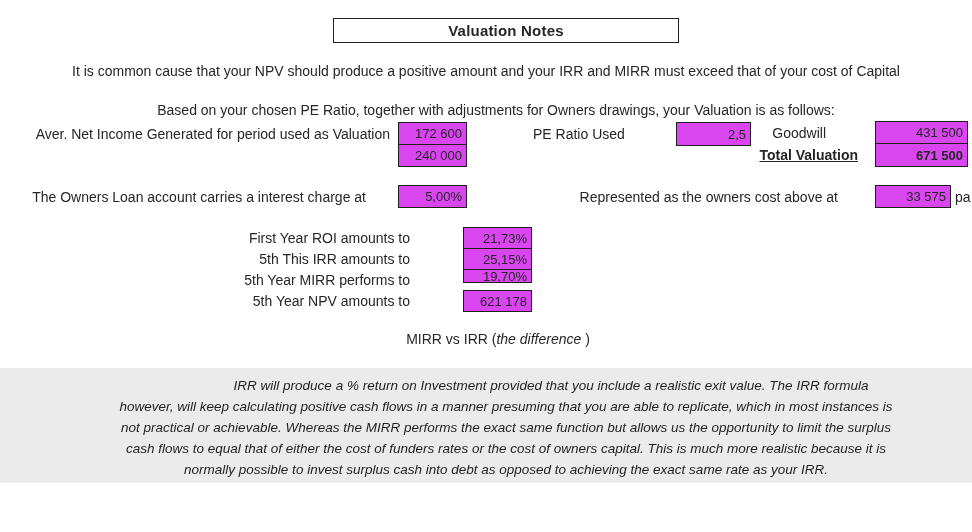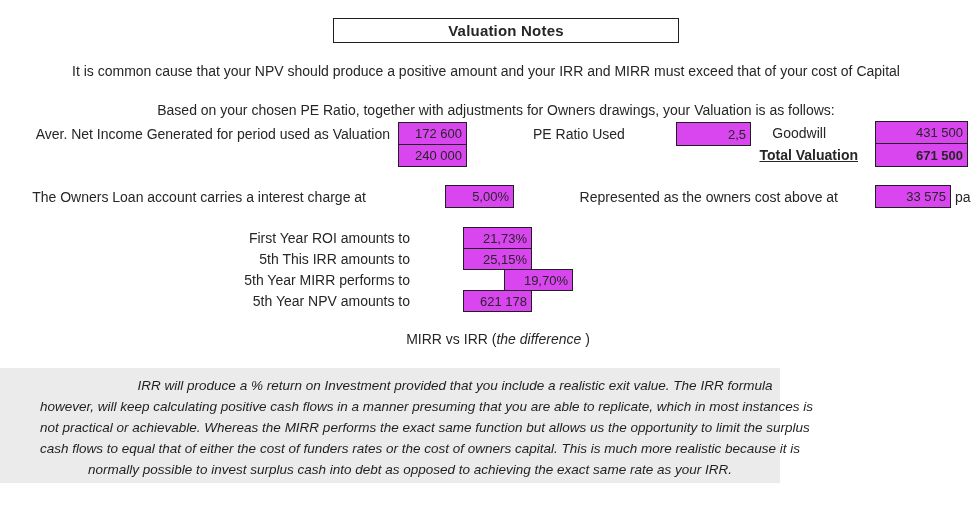--- a/index.html
+++ b/index.html
@@ -29,21 +29,21 @@
     display:flex;align-items:center;justify-content:center;
     font-size:15px;font-weight:bold;letter-spacing:.2px;
   }
   .center-line{
     width:100%;text-align:center;font-size:14px;white-space:nowrap;
   }
   .total-label{font-weight:bold;text-decoration:underline;}
   .mirr-heading{font-size:14px;text-align:center;}
   .mirr-heading .em{font-style:italic;}
   .notes-panel{
-    left:0;top:368px;width:780px;height:115px;background:var(--panel-bg);
+    left:0;top:368px;width:972px;height:115px;background:var(--panel-bg);
     padding-top:7px;box-sizing:border-box;
   }
   .note-line{
     text-align:center;font-style:italic;font-size:13.5px;line-height:21px;
     white-space:nowrap;color:#1f1f1f;padding-left:40px;
   }
   .note-line.indent{padding-left:130px;}
   .suffix{font-size:14px;}
 </style>
 </head>
@@ -66,34 +66,34 @@
   <div class="abs cell" style="left:875px;top:121px;width:93px;height:23px;">431 500</div>
 
   <div class="abs cell" style="left:398px;top:144px;width:69px;height:23px;">240 000</div>
 
   <div class="abs lbl right" style="left:700px;top:143px;width:158px;height:24px;">
     <span class="total-label">Total Valuation</span>
   </div>
   <div class="abs cell bold" style="left:875px;top:143px;width:93px;height:24px;">671 500</div>
 
   <div class="abs lbl right" style="left:0;top:185px;width:366px;height:23px;">The Owners Loan account carries a interest charge at</div>
-  <div class="abs cell" style="left:398px;top:185px;width:69px;height:23px;margin-left:47px;">5,00%</div>
+  <div class="abs cell" style="left:398px;top:185px;width:69px;height:23px;">5,00%</div>
 
   <div class="abs lbl right" style="left:500px;top:185px;width:338px;height:23px;">Represented as the owners cost above at</div>
   <div class="abs cell" style="left:875px;top:185px;width:76px;height:23px;">33 575</div>
   <div class="abs lbl suffix" style="left:955px;top:185px;height:23px;">pa</div>
 
   <div class="abs lbl right" style="left:100px;top:227px;width:310px;height:22px;">First Year ROI amounts to</div>
   <div class="abs cell" style="left:463px;top:227px;width:69px;height:22px;">21,73%</div>
 
   <div class="abs lbl right" style="left:100px;top:248px;width:310px;height:22px;">5th This IRR amounts to</div>
   <div class="abs cell" style="left:463px;top:248px;width:69px;height:22px;">25,15%</div>
 
   <div class="abs lbl right" style="left:100px;top:269px;width:310px;height:22px;">5th Year MIRR performs to</div>
-  <div class="abs cell" style="left:463px;top:269px;width:69px;height:22px;margin-left:41px;">19,70%</div>
+  <div class="abs cell" style="left:463px;top:269px;width:69px;height:14px;">19,70%</div>
 
   <div class="abs lbl right" style="left:100px;top:290px;width:310px;height:22px;">5th Year NPV amounts to</div>
   <div class="abs cell" style="left:463px;top:290px;width:69px;height:22px;">621 178</div>
 
   <div class="abs mirr-heading" style="left:22px;top:331px;width:952px;">
     <span>MIRR vs IRR (</span><span class="em">the difference</span><span> )</span>
   </div>
 
   <div class="abs notes-panel">
     <div class="note-line indent">IRR will produce a % return on Investment provided that you include a realistic exit value. The IRR formula</div>

